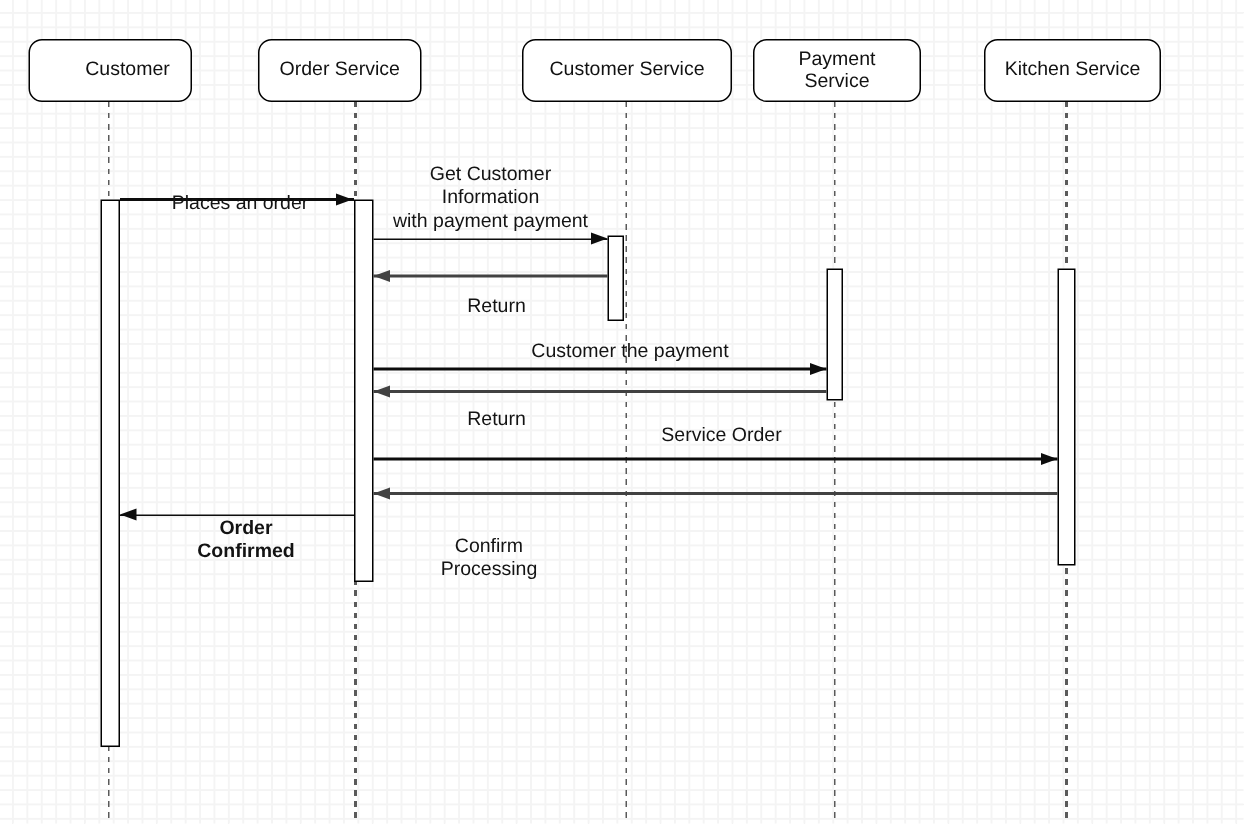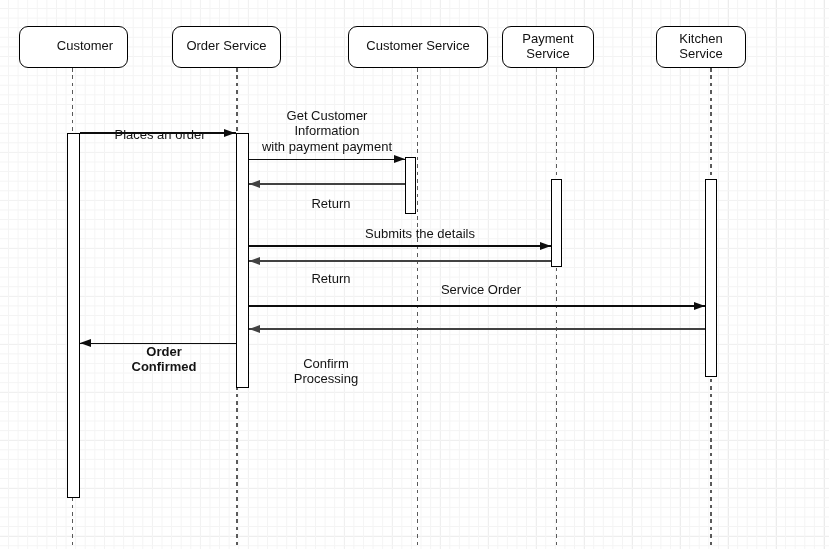--- a/index.html
+++ b/index.html
@@ -73,42 +73,42 @@
 
 <div id="canvas">
     <div class="lifeline" style="left: 71.65px; height: 481px;"></div>
     <div class="lifeline" style="left: 236.15px; height: 481px;"></div>
     <div class="lifeline" style="left: 416.65px; height: 481px;"></div>
     <div class="lifeline" style="left: 555.65px; height: 481px;"></div>
     <div class="lifeline" style="left: 710.15px; height: 481px;"></div>
     <div class="participant" style="left: 19px; width: 109px; padding-left: 23px;"><span>Customer</span></div>
     <div class="participant" style="left: 172px; width: 109px;"><span>Order Service</span></div>
     <div class="participant" style="left: 348px; width: 140px;"><span>Customer Service</span></div>
-    <div class="participant" style="left: 502px; width: 92px;"><span>Payment
+    <div class="participant" style="left: 502px; width: 112px;"><span>Payment
 Service</span></div>
-    <div class="participant" style="left: 656px; width: 90px;"><span>Kitchen Service</span></div>
+    <div class="participant" style="left: 656px; width: 118px;"><span>Kitchen Service</span></div>
     <div class="activation" style="left: 67px; top: 133px; width: 12.5px; height: 365px;"></div>
     <div class="activation" style="left: 235.5px; top: 133px; width: 13px; height: 255px;"></div>
     <div class="activation" style="left: 405px; top: 157px; width: 10.5px; height: 57px;"></div>
     <div class="activation" style="left: 551px; top: 179px; width: 11px; height: 88px;"></div>
     <div class="activation" style="left: 705px; top: 179px; width: 12px; height: 198px;"></div>
     <div class="msg-line" style="left: 79.5px; top: 132.25px; width: 156px; height: 1.5px; background: rgb(13, 13, 13);"></div>
     <div class="arrowhead" style="top: 128.5px; border-top: 4.5px solid transparent; border-bottom: 4.5px solid transparent; left: 224px; border-left: 11.5px solid rgb(13, 13, 13);"></div>
     <div class="msg-label" style="left: 160px; top: 127px;">Places an order</div>
     <div class="msg-line" style="left: 248.5px; top: 158.75px; width: 156.5px; height: 1.5px; background: rgb(13, 13, 13);"></div>
     <div class="arrowhead" style="top: 155px; border-top: 4.5px solid transparent; border-bottom: 4.5px solid transparent; left: 393.5px; border-left: 11.5px solid rgb(13, 13, 13);"></div>
     <div class="msg-label" style="left: 327px; top: 108px;">Get Customer
 Information
 with payment payment</div>
     <div class="msg-line" style="left: 248.5px; top: 183px; width: 156.5px; height: 2px; background: rgb(66, 66, 66);"></div>
     <div class="arrowhead" style="top: 179.5px; border-top: 4.5px solid transparent; border-bottom: 4.5px solid transparent; left: 248.5px; border-right: 11.5px solid rgb(66, 66, 66);"></div>
     <div class="msg-label" style="left: 331px; top: 196px;">Return</div>
     <div class="msg-line" style="left: 248.5px; top: 245.25px; width: 302.5px; height: 1.5px; background: rgb(13, 13, 13);"></div>
     <div class="arrowhead" style="top: 241.5px; border-top: 4.5px solid transparent; border-bottom: 4.5px solid transparent; left: 539.5px; border-left: 11.5px solid rgb(13, 13, 13);"></div>
-    <div class="msg-label" style="left: 420px; top: 226px;">Submits the details</div>
+    <div class="msg-label" style="left: 420px; top: 226px;">Customer the payment</div>
     <div class="msg-line" style="left: 248.5px; top: 260px; width: 302.5px; height: 2px; background: rgb(66, 66, 66);"></div>
     <div class="arrowhead" style="top: 256.5px; border-top: 4.5px solid transparent; border-bottom: 4.5px solid transparent; left: 248.5px; border-right: 11.5px solid rgb(66, 66, 66);"></div>
     <div class="msg-label" style="left: 331px; top: 271px;">Return</div>
     <div class="msg-line" style="left: 248.5px; top: 305.25px; width: 456.5px; height: 1.5px; background: rgb(13, 13, 13);"></div>
     <div class="arrowhead" style="top: 301.5px; border-top: 4.5px solid transparent; border-bottom: 4.5px solid transparent; left: 693.5px; border-left: 11.5px solid rgb(13, 13, 13);"></div>
     <div class="msg-label" style="left: 481px; top: 282px;">Service Order</div>
     <div class="msg-line" style="left: 248.5px; top: 328px; width: 456.5px; height: 2px; background: rgb(66, 66, 66);"></div>
     <div class="arrowhead" style="top: 324.5px; border-top: 4.5px solid transparent; border-bottom: 4.5px solid transparent; left: 248.5px; border-right: 11.5px solid rgb(66, 66, 66);"></div>
     <div class="msg-label" style="left: 326px; top: 356px;">Confirm
 Processing</div>

